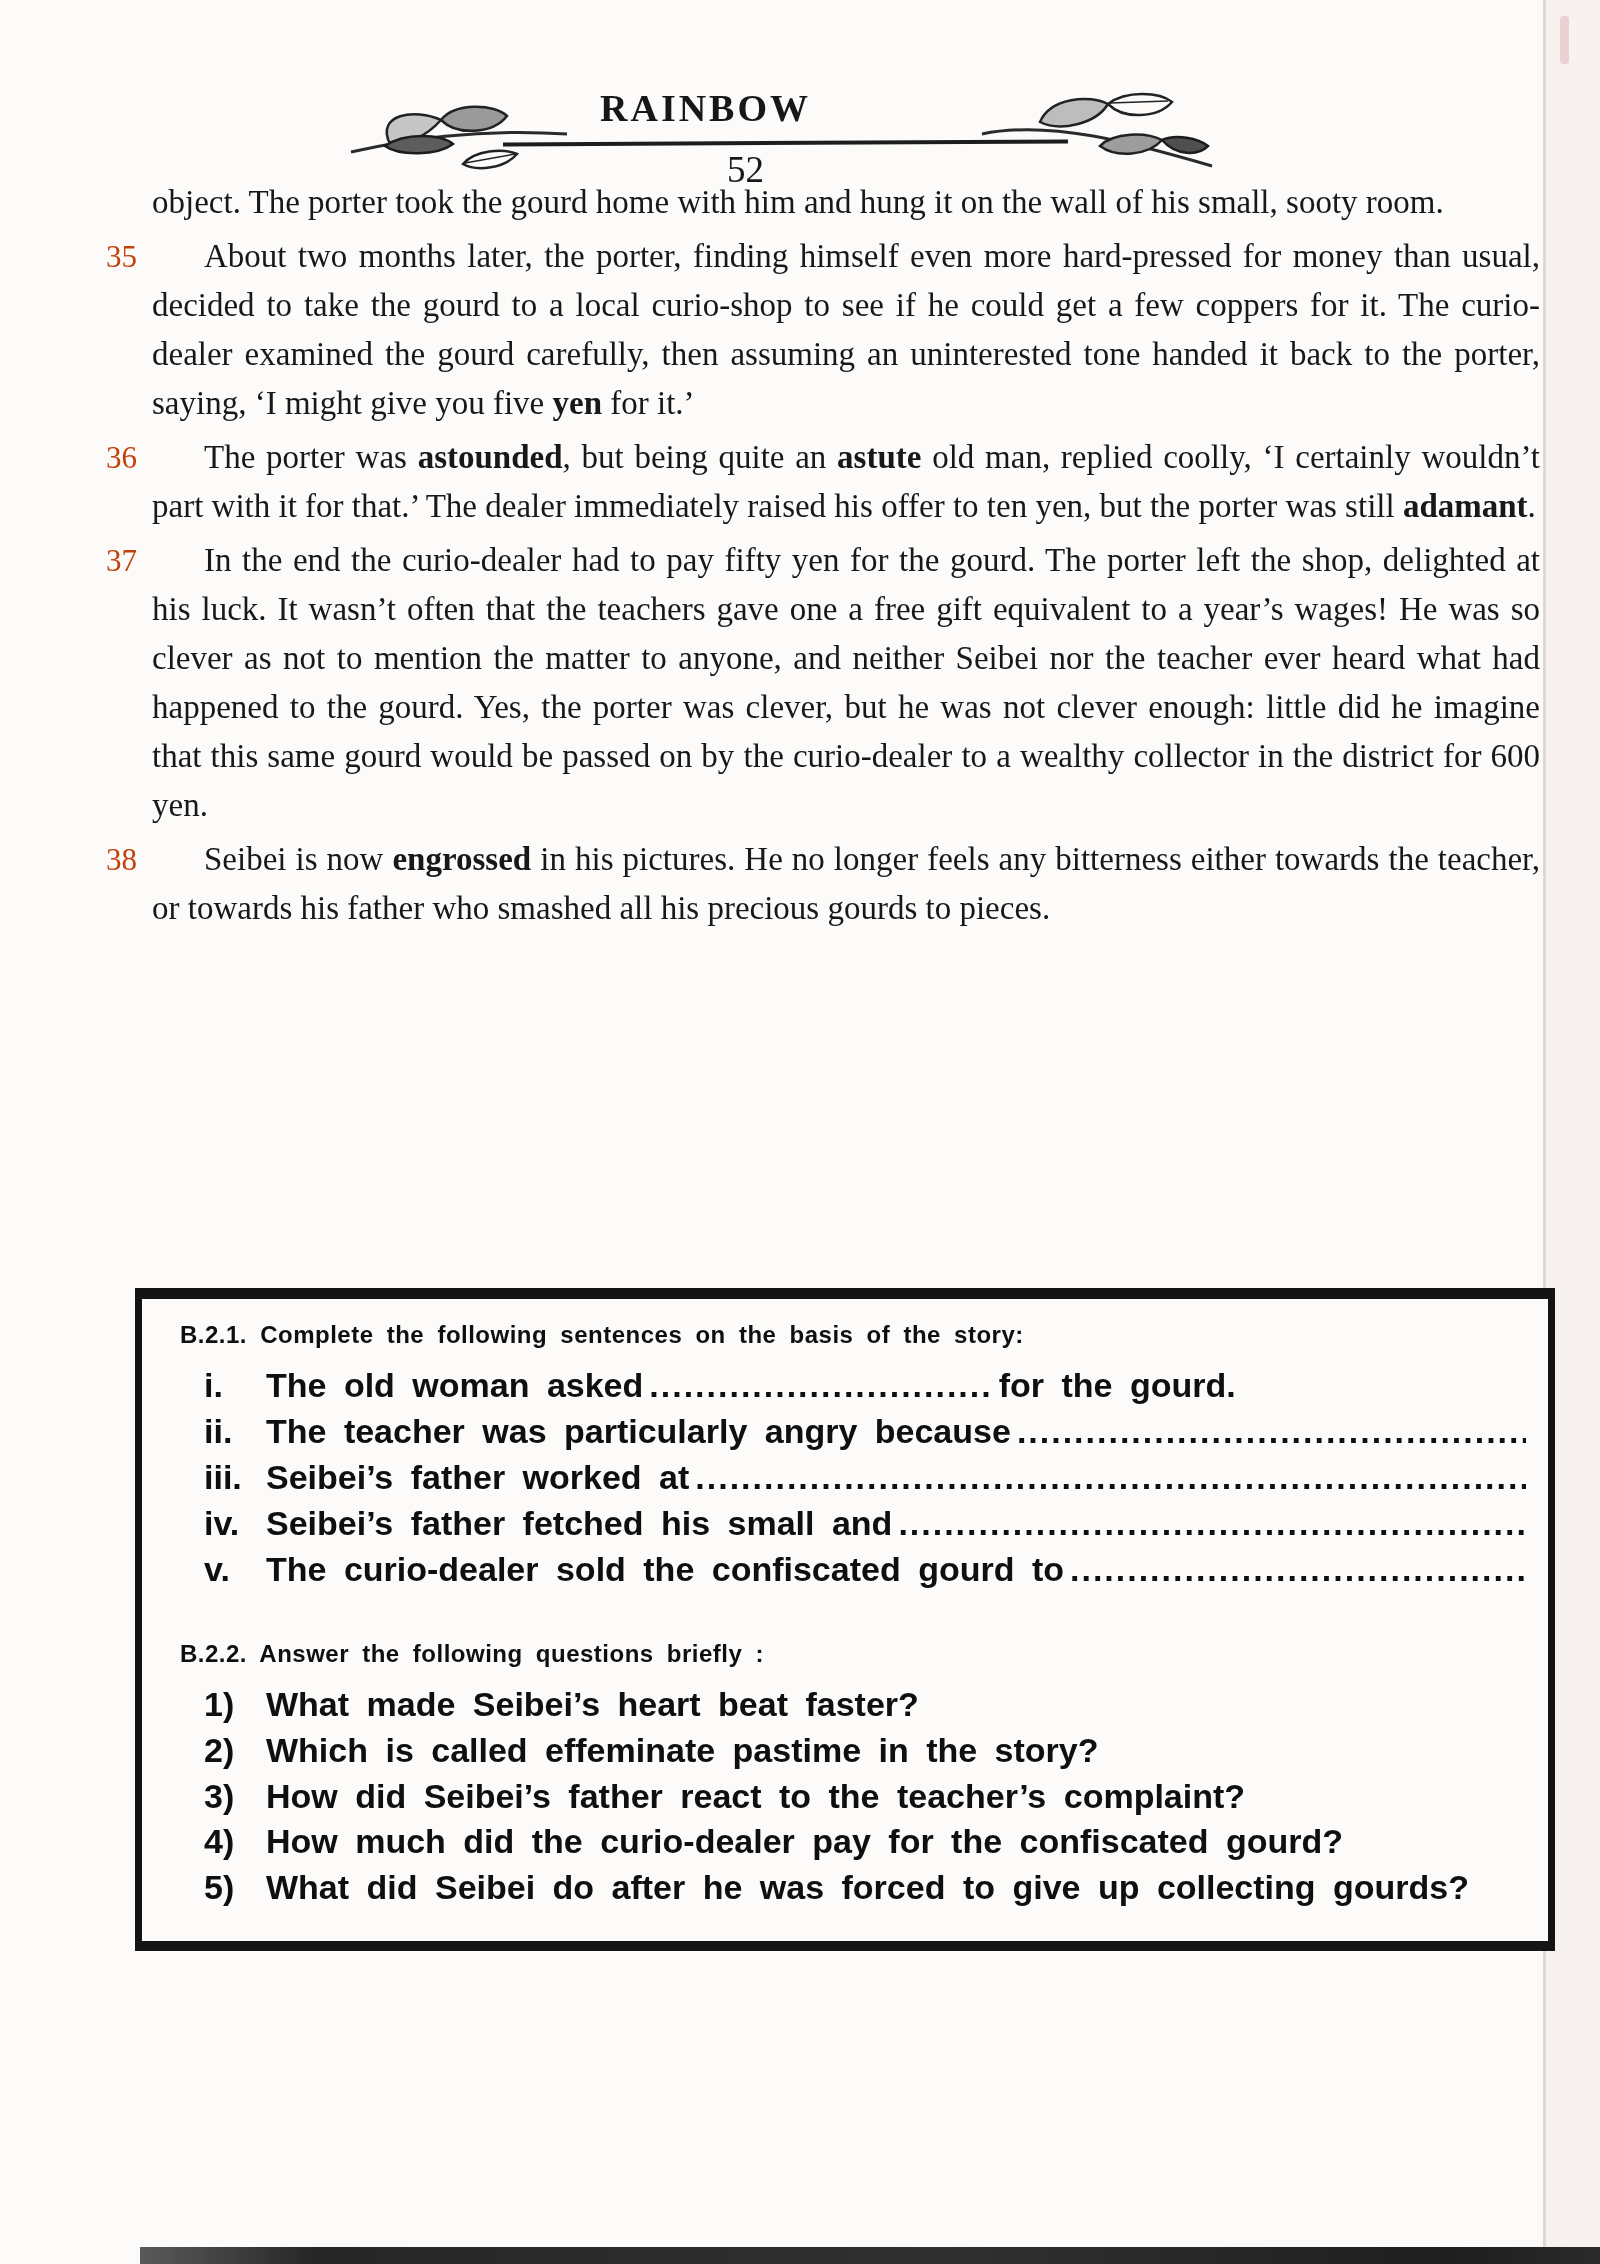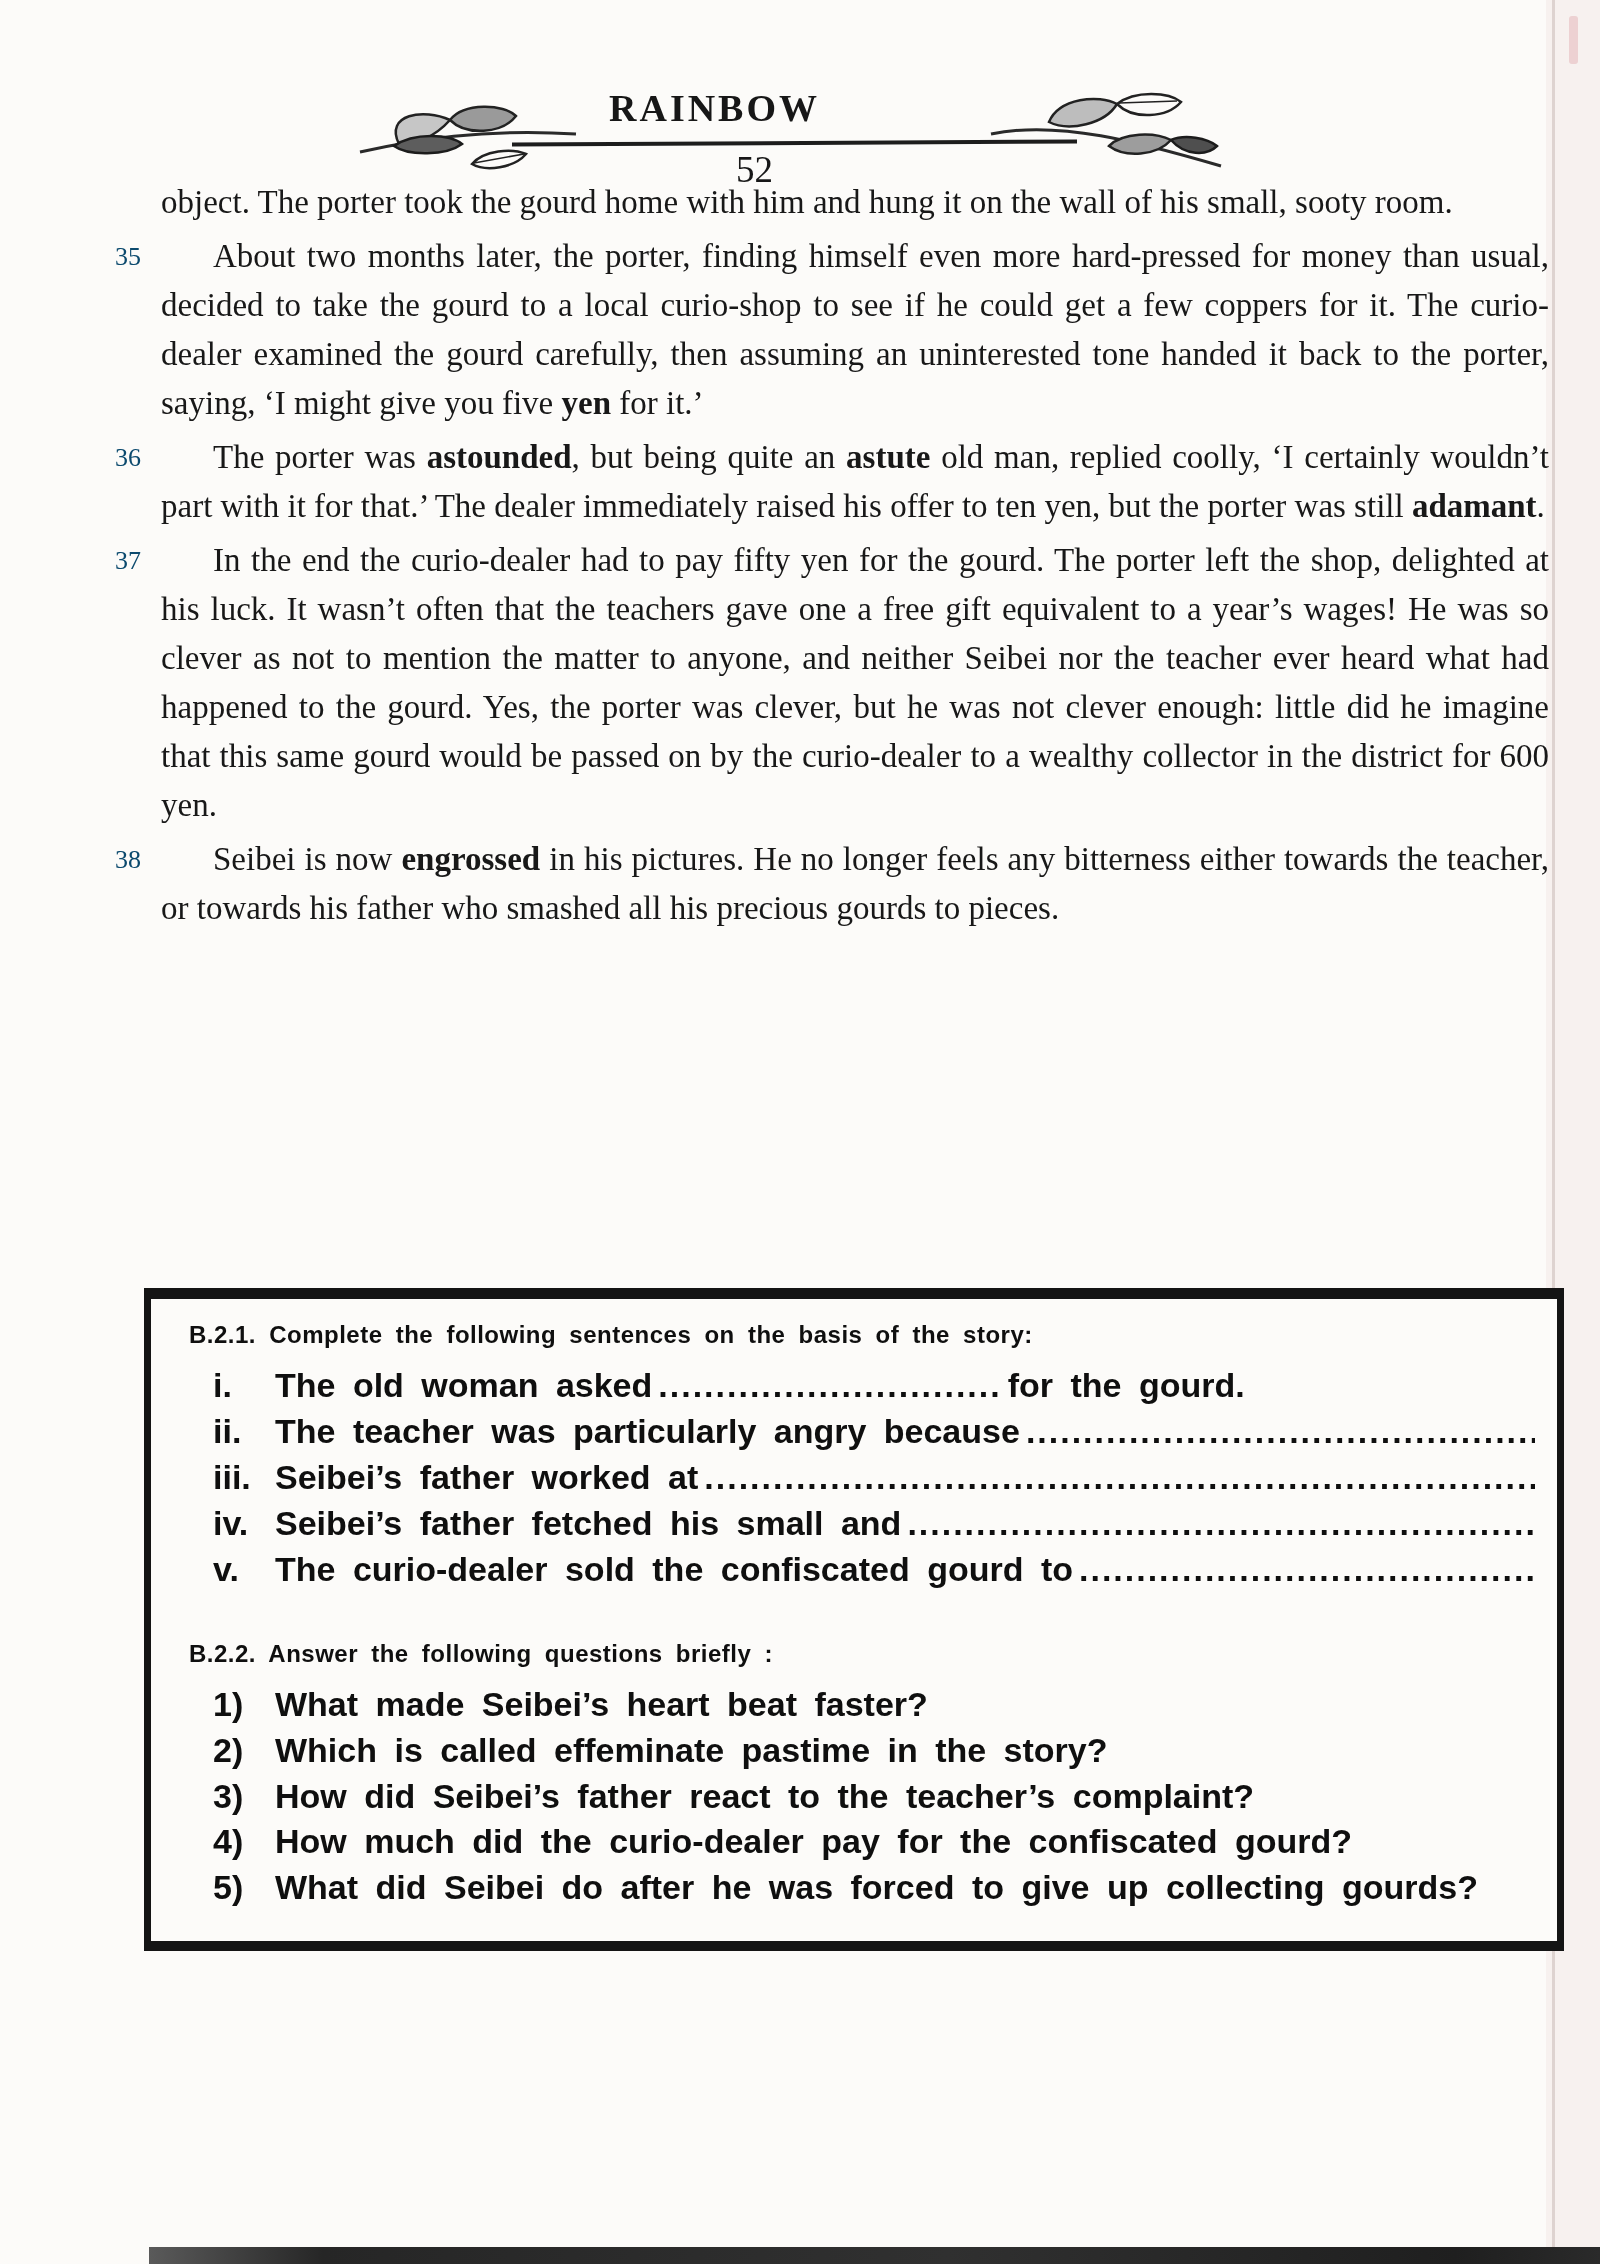--- a/index.html
+++ b/index.html
@@ -3,42 +3,42 @@
 <meta charset="utf-8">
 <style>
   html,body{margin:0;padding:0;}
   body{
     width:1600px;height:2264px;position:relative;
     background:#fcfbf9;
     font-family:"Liberation Serif", serif;
     color:#1c1c1c;
     overflow:hidden;
   }
-  .page{position:absolute;inset:0;margin-left:9px;}
+  .page{position:absolute;inset:0;}
 
   
   .edge-tint{position:absolute;top:0;right:0;width:54px;height:100%;background:#f7f1ef;}
   .edge-line{position:absolute;top:0;left:1543px;width:3px;height:2248px;background:#cbb9b6;opacity:.55;}
   .edge-mark{position:absolute;top:16px;left:1560px;width:9px;height:48px;background:#e6bcbe;opacity:.6;border-radius:3px;}
   .bottom-bar{position:absolute;bottom:0;left:140px;right:0;height:17px;
     background:linear-gradient(90deg,#5a5a5a,#262626 12%,#303030 55%,#1f1f1f 90%,#2a2a2a);}
 
   
   .header{position:absolute;top:84px;left:345px;width:930px;height:115px;}
   .title{position:absolute;left:255px;top:2px;font-size:38px;font-weight:600;letter-spacing:3px;color:#171717;}
   .rule{position:absolute;left:158px;top:57px;width:565px;height:4px;background:#1d1d1d;transform:rotate(-0.3deg);}
   .pageno{position:absolute;left:382px;top:64px;font-size:37px;color:#171717;text-align:center;}
   .leaf-svg{position:absolute;}
   .leaf-left{left:0;top:10px;}
   .leaf-right{right:60px;top:2px;}
 
   
   .story{position:absolute;top:178px;left:152px;width:1388px;font-size:33px;line-height:49px;text-align:justify;color:#181818;}
   .para{position:relative;margin:0 0 5px 0;}
-  .pnum{position:absolute;left:-46px;top:0;width:44px;font-size:26px;color:#0c4a6e;text-align:left;}
+  .pnum{position:absolute;left:-46px;top:0;width:44px;font-size:31px;color:#c2410c;text-align:left;}
   .ptext{margin:0;}
   .ptext.indent{text-indent:52px;}
   .bold{font-weight:bold;}
 
   
   .box{
     position:absolute;top:1288px;left:135px;width:1420px;box-sizing:border-box;
     border:7px solid #141414;border-top-width:11px;border-bottom-width:10px;
     padding:20px 22px 30px 38px;
     background:#fcfbf9;

